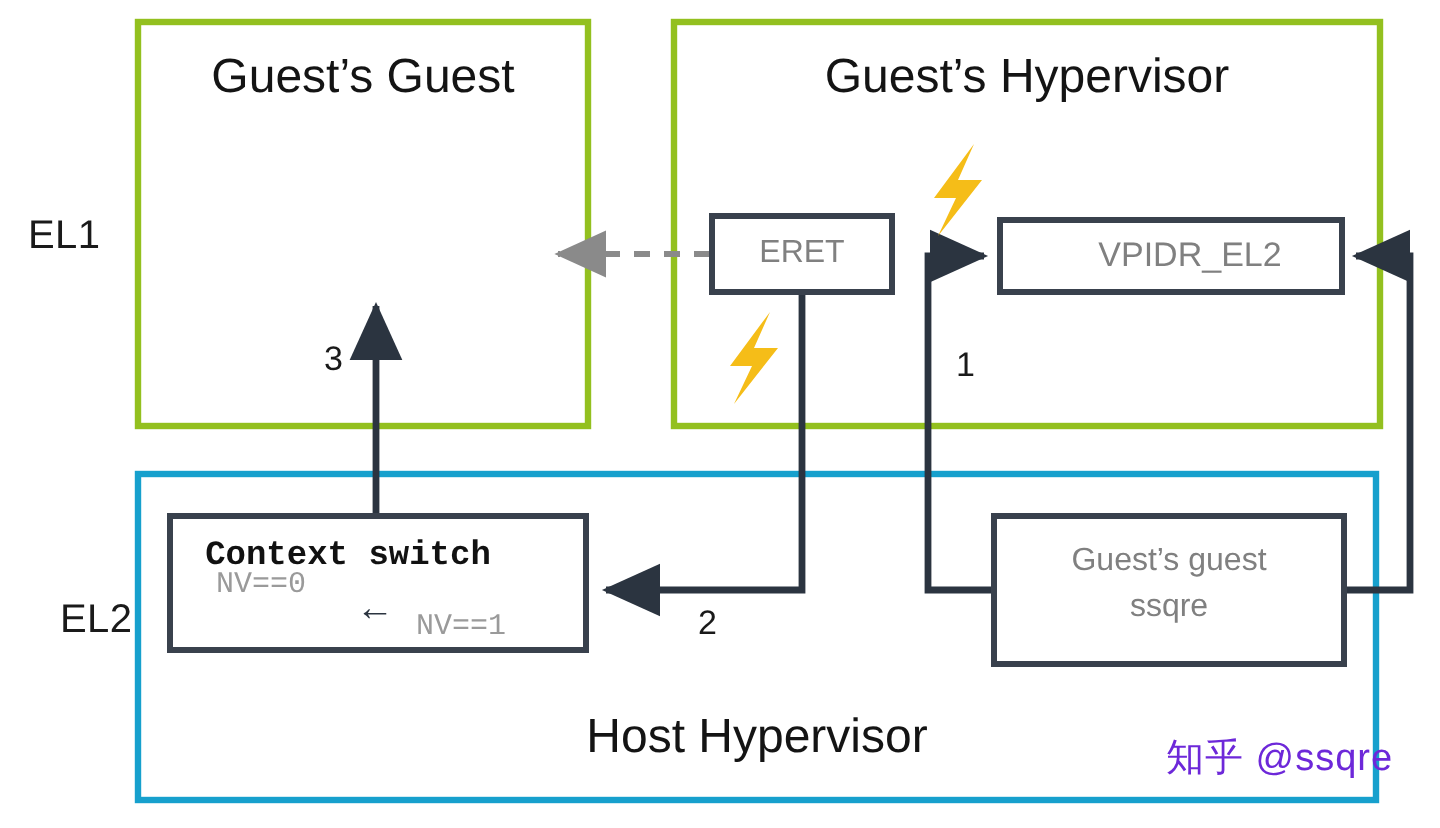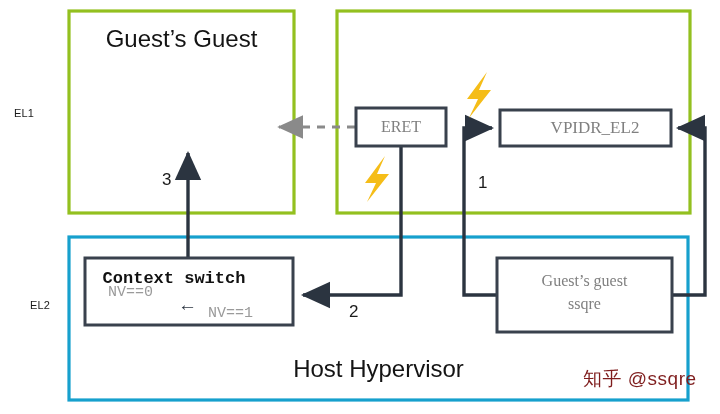--- a/index.html
+++ b/index.html
@@ -7,36 +7,36 @@
     width:720px;height:414px;
     background:#ffffff;
     font-family:"Liberation Sans", sans-serif;
     overflow:hidden;
   }
   #stage{position:relative;width:720px;height:414px;}
   svg.layer{position:absolute;left:0;top:0;width:720px;height:414px;}
 
   .el-label{
     position:absolute;
-    font-size:11px;
+    font-size:20px;
     color:#1a1a1a;
     font-family:"Liberation Sans", sans-serif;
     letter-spacing:.2px;
   }
   .zone-title{
     position:absolute;
     font-size:24px;
     color:#141414;
     font-family:"Liberation Sans", sans-serif;
     text-align:center;
     white-space:nowrap;
   }
   .node-text{
     position:absolute;
-    font-family:Liberation Serif, serif;
+    font-family:Liberation Sans, sans-serif;
     color:#808080;
     text-align:center;
     white-space:nowrap;
     line-height:1.22;
   }
   .ctx-title{
     position:absolute;
     font-family:"Liberation Mono", monospace;
     font-weight:bold;
     font-size:17px;
@@ -59,21 +59,21 @@
   }
   .step-num{
     position:absolute;
     font-size:17px;
     color:#1a1a1a;
     font-family:"Liberation Sans", sans-serif;
   }
   .watermark{
     position:absolute;
     font-size:19px;
-    color:#7f1d1d;
+    color:#6d28d9;
     font-family:"Liberation Sans", sans-serif;
     white-space:nowrap;
     letter-spacing:.5px;
   }
 </style>
 </head>
 <body>
 
 <div id="stage">
 
@@ -116,20 +116,21 @@
     </g>
     <g>
       <path d="M 385 156 L 365 183 L 376 183 L 367 202 L 389 174 L 377 174 Z" fill="#f5bd18"></path>
     </g>
   </svg>
 
   <div class="el-label" style="left:14px; top:107px;">EL1</div>
   <div class="el-label" style="left:30px; top:299px;">EL2</div>
 
   <div class="zone-title" style="left:69px; top:25px; width:225px;">Guest’s Guest</div>
+  <div class="zone-title" style="left:337px; top:25px; width:353px;">Guest’s Hypervisor</div>
   <div class="zone-title" style="left:69px; top:355px; width:619px;">Host Hypervisor</div>
 
   <div class="node-text" style="left:356px; top:117px; width:90px; font-size:16px;">ERET</div>
 
   <div class="node-text" style="left:500px; top:118px; width:190px; font-size:17px;">VPIDR_EL2</div>
 
   <div class="ctx-title" style="left:85px; top:269px; width:178px;">Context switch</div>
   <div class="ctx-sub" style="left:108px; top:284px;">NV==0</div>
   <div class="ctx-arrow" style="left:178px; top:295px;">←</div>
   <div class="ctx-sub" style="left:208px; top:295px;margin-top:10px;">NV==1</div>

